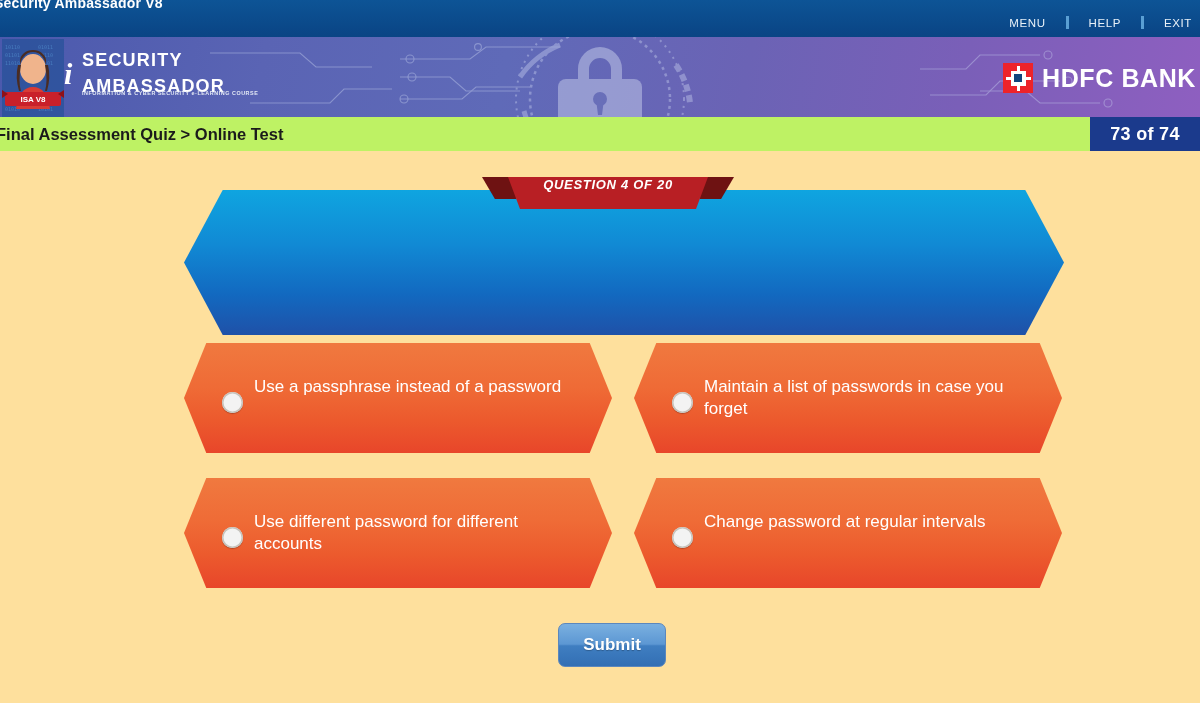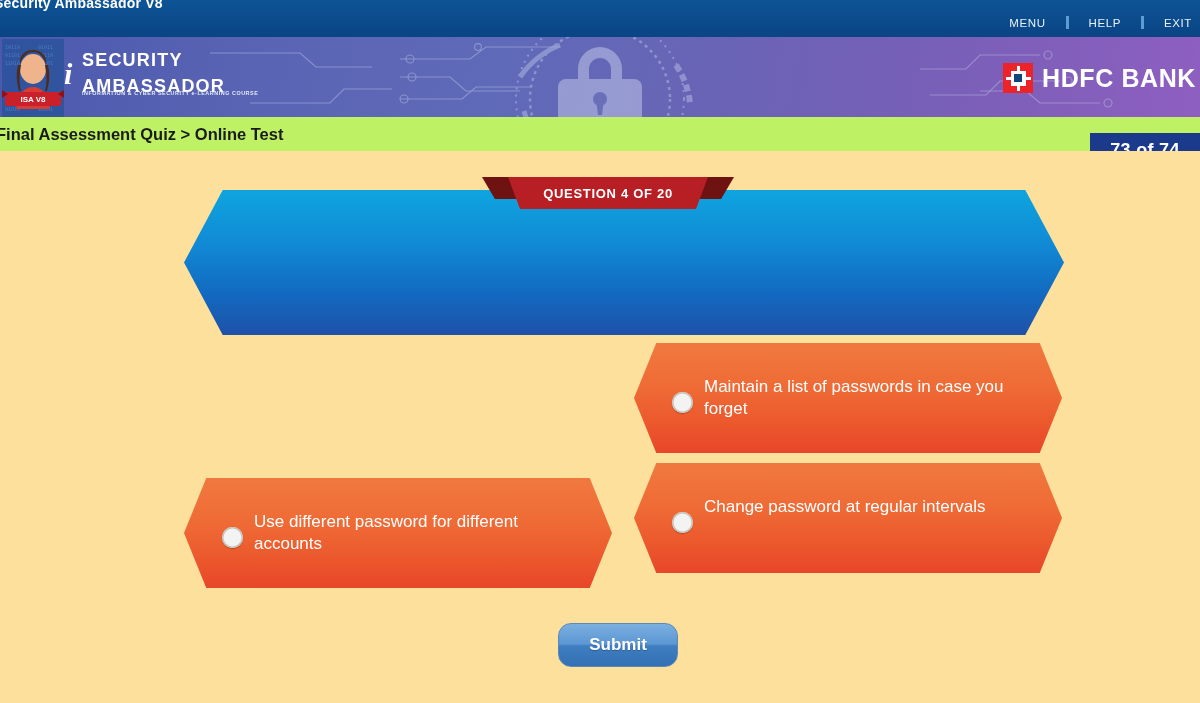--- a/index.html
+++ b/index.html
@@ -90,21 +90,21 @@
     background: #bef264;
   }
   .crumb {
     position: absolute; left: -4px; top: 8px;
     font-size: 16.5px; font-weight: bold; color: #1b1b1b; white-space: nowrap;
   }
   .counter {
     position: absolute; right: 0; top: 0; width: 110px; height: 34px;
     background: #1b3a8c;
     display: flex; align-items: center; justify-content: center;
-    color: #ffffff; font-size: 18px; font-weight: bold; letter-spacing: .3px; margin-top: 16px;
+    color: #ffffff; font-size: 18px; font-weight: bold; letter-spacing: .3px;
   }
 
   
   .body-area {
     position: absolute; top: 151px; left: 0; width: 1200px; height: 552px;
     background: #FEE09D;
   }
 
   
   .qwrap { position: absolute; left: 184px; top: 39px; width: 880px; height: 145px; }
@@ -122,21 +122,21 @@
   .ribbon { position: absolute; left: 508px; top: 26px; width: 200px; height: 32px; }
   .ribbon .tail {
     position: absolute; top: 0; width: 34px; height: 22px; background: #6e1212;
   }
   .ribbon .tail-l { left: -26px; clip-path: polygon(0% 0%, 100% 0%, 100% 100%, 38% 100%); }
   .ribbon .tail-r { right: -26px; clip-path: polygon(0% 0%, 100% 0%, 62% 100%, 0% 100%); }
   .ribbon .band {
     position: absolute; inset: 0; background: #b81f24;
     border-radius: 0 0 12px 12px;
     clip-path: polygon(0% 0%, 100% 0%, 94% 100%, 6% 100%);
-    display: flex; align-items: center; justify-content: center;
+    display: flex; justify-content: center; font-style: italic;
   }
   .ribbon .band span {
     color: #ffffff; font-size: 13px; font-weight: bold; letter-spacing: .7px;
   }
 
   
   .opt {
     position: absolute; width: 428px; height: 110px; cursor: pointer;
   }
   .opt .ohex {
@@ -149,26 +149,26 @@
     border-radius: 50%; background: #f3f3f3;
     box-shadow: inset 0 0 0 1.5px #c6c3bd, 0 1px 1px rgba(0,0,0,.25);
   }
   .opt .olabel {
     position: absolute; left: 70px; top: 33px; width: 320px;
     color: #ffffff; font-size: 17px; line-height: 1.28;
   }
   .opt-a { left: 184px; top: 192px; }
   .opt-b { left: 634px; top: 192px; }
   .opt-c { left: 184px; top: 327px; }
-  .opt-d { left: 634px; top: 312px; }
+  .opt-d { left: 634px; top: 327px; }
 
   
   .submit {
-    position: absolute; left: 558px; top: 472px; width: 120px; height: 44px;
-    border: 1px solid #5b87bd; border-radius: 13px;
+    position: absolute; left: 558px; top: 472px; width: 108px; height: 44px;
+    border: 1px solid #5b87bd; border-radius: 7px;
     background: linear-gradient(180deg,#7ab0e0 0%, #5c97d3 48%, #3f7ec1 52%, #336fb4 100%);
     color: #ffffff; font-size: 17px; font-weight: bold;
     display: flex; align-items: center; justify-content: center;
     cursor: pointer; text-shadow: 0 1px 1px rgba(0,0,0,.25);
   }
 </style>
 </head>
 <body>
 
 <div class="screen">
@@ -285,20 +285,25 @@
     </div>
 
     <div class="ribbon">
       <div class="tail tail-l"></div>
       <div class="tail tail-r"></div>
       <div class="band">
         <span>QUESTION 4 OF 20</span>
       </div>
     </div>
 
+    <div class="opt opt-a">
+      <div class="ohex"></div>
+      <div class="radio"></div>
+      <div class="olabel">Use a passphrase instead of a password</div>
+    </div>
 
     <div class="opt opt-c">
       <div class="ohex"></div>
       <div class="radio"></div>
       <div class="olabel">Use different password for different accounts</div>
     </div>
 
     <div class="opt opt-b">
       <div class="ohex"></div>
       <div class="radio"></div>

